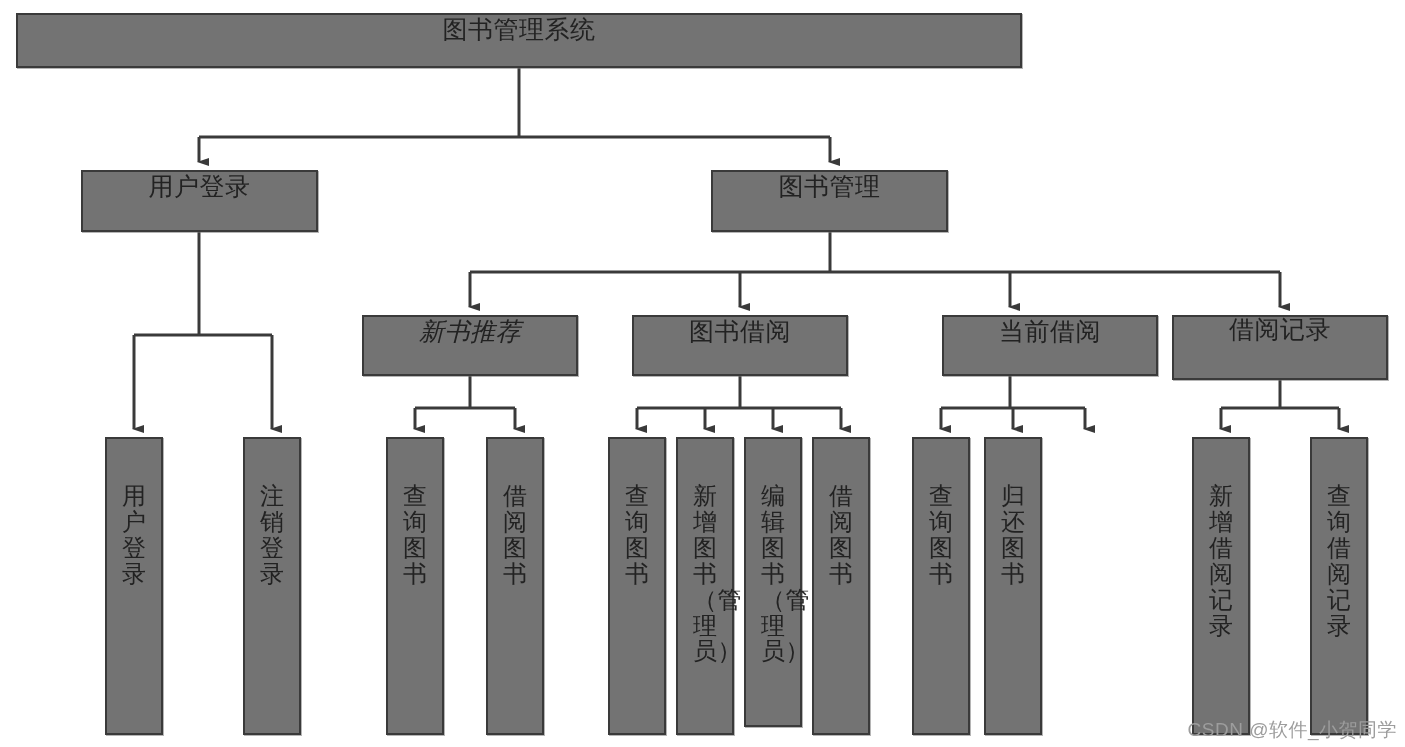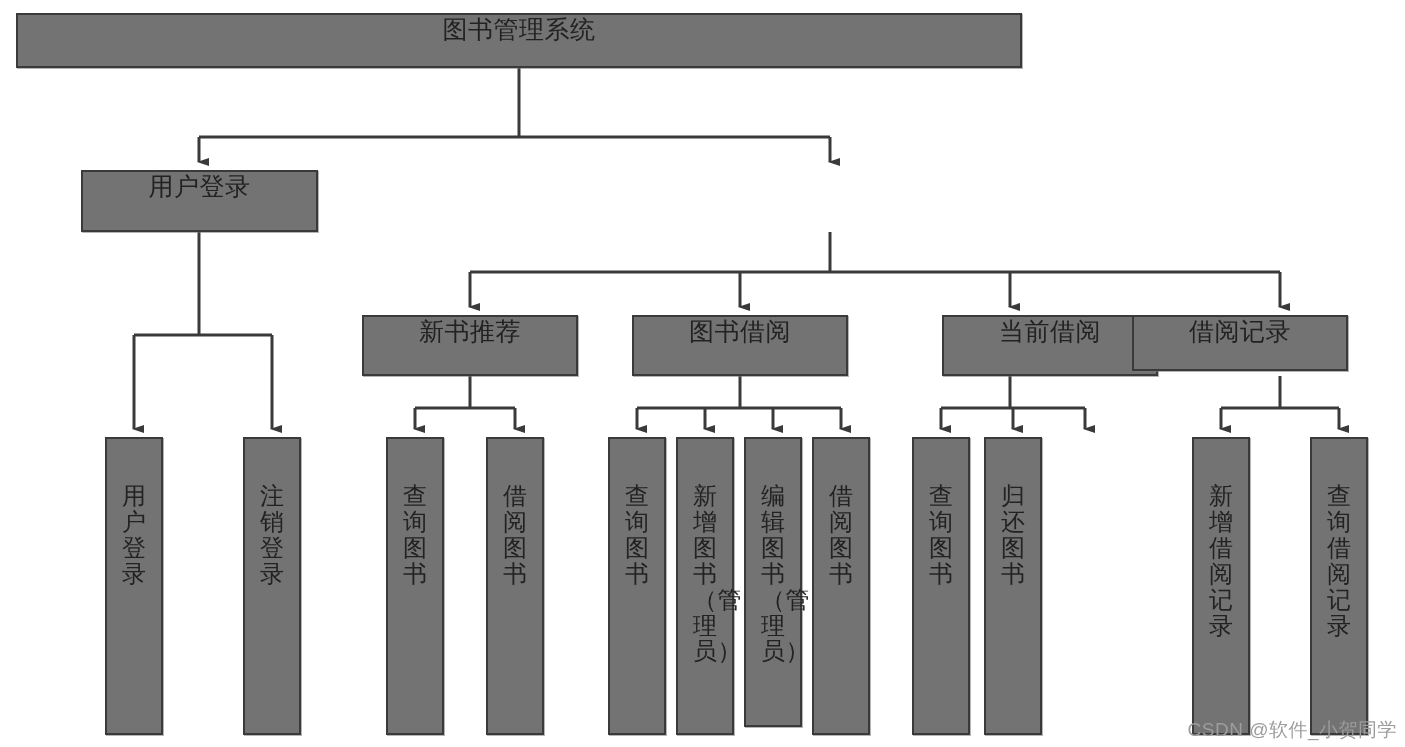--- a/index.html
+++ b/index.html
@@ -122,34 +122,37 @@
   </svg>
 
   <div class="node horiz" style="left:16px; top:13px; width:1006px; height:55px;">
     <span class="label">图书管理系统</span>
   </div>
 
   <div class="node horiz" style="left:81px; top:170px; width:237px; height:62px;">
     <span class="label">用户登录</span>
   </div>
 
-
-  <div class="node horiz" style="left:362px; top:315px; width:216px; height:61px;">
+  <div class="node horiz" style="left:711px; top:170px; width:237px; height:62px;">
+    <span class="label">图书管理</span>
+  </div>
+
+  <div class="node horiz" style="left:362px; top:315px; width:216px; height:61px;font-style:italic;">
     <span class="label">新书推荐</span>
   </div>
 
   <div class="node horiz" style="left:632px; top:315px; width:216px; height:61px;">
     <span class="label">图书借阅</span>
   </div>
 
   <div class="node horiz" style="left:902px; top:315px; width:216px; height:61px;margin-left:40px;">
     <span class="label">当前借阅</span>
   </div>
 
-  <div class="node horiz" style="left:1132px; top:315px; width:216px; height:56px;">
+  <div class="node horiz" style="left:1172px; top:315px; width:216px; height:65px;font-family:Liberation Mono, monospace;">
     <span class="label">借阅记录</span>
   </div>
 
   <div class="node vert" style="left:105px; top:437px; width:58px; height:298px;">
     <span class="label">用户登录</span>
   </div>
 
   <div class="node vert" style="left:243px; top:437px; width:58px; height:298px;">
     <span class="label">注销登录</span>
   </div>

